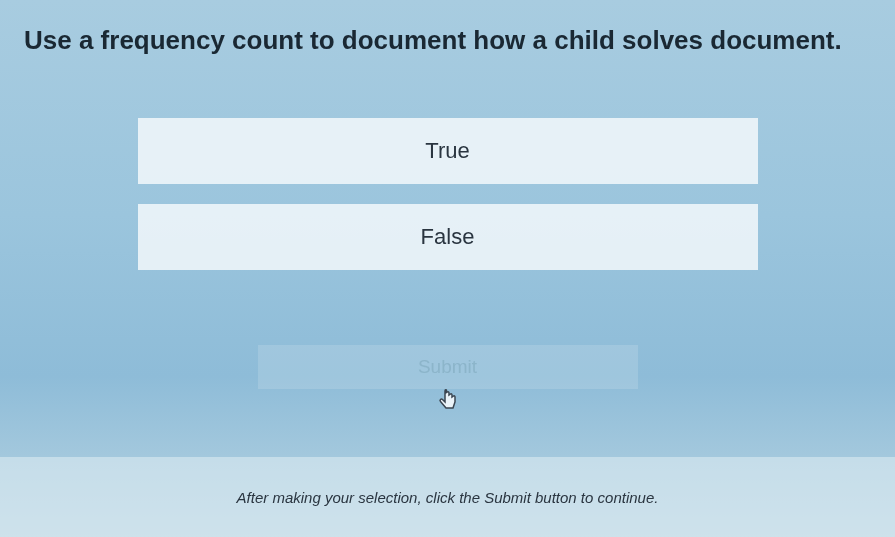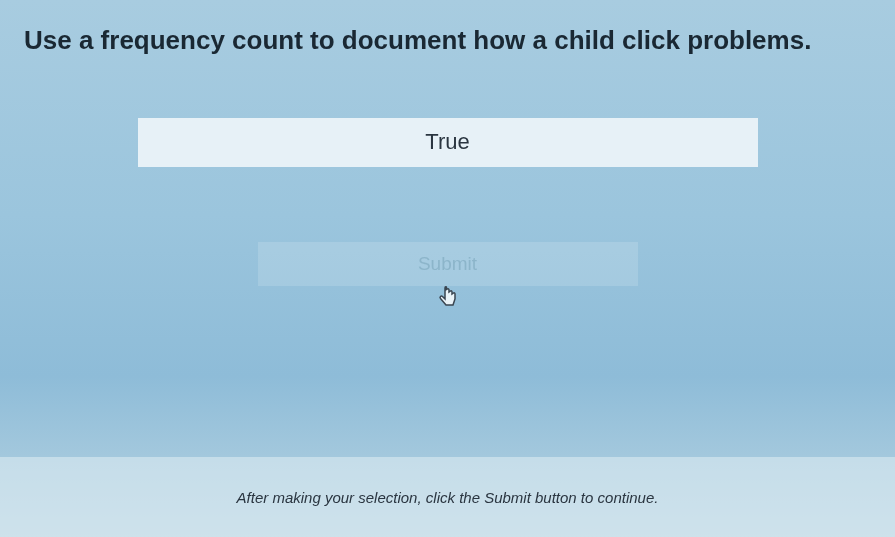--- a/index.html
+++ b/index.html
@@ -28,21 +28,21 @@
     .options-container {
       display: flex;
       flex-direction: column;
       align-items: center;
       margin-top: 60px;
       gap: 20px;
     }
     
     .option-button {
       width: 620px;
-      height: 49px;
+      height: 66px;
       background: rgba(255, 255, 255, 0.75);
       border: none;
       font-size: 22px;
       font-weight: 400;
       color: #2a3540;
       cursor: pointer;
       display: flex;
       align-items: center;
       justify-content: center;
       font-family: inherit;
@@ -96,24 +96,25 @@
     .instruction-text {
       font-size: 15px;
       font-style: italic;
       font-weight: 400;
       color: #2a3540;
     }
   </style>
 </head>
 <body>
 
-<div class="question-text">Use a frequency count to document how a child click problems.</div>
+<div class="question-text">Use a frequency count to document how a child solves document.</div>
 
 <div class="options-container">
   <button class="option-button">True</button>
+  <button class="option-button">False</button>
 </div>
 
 <div class="submit-area">
   <button class="submit-button">Submit</button>
   <span class="cursor-icon">
     <svg width="20" height="24" viewBox="0 0 20 24" fill="none" stroke="#3a4550" stroke-width="1.5">
       <path d="M7 4 L7 15 L4.5 12.5 C4 12 3 12 2.5 12.5 C2 13 2 14 2.5 14.5 L8 21 L15 21 L17 15 L17 10 C17 9 16 8.5 15.5 9 L14 10 L14 8 C14 7 13 6.5 12.5 7 L11 8 L11 6 C11 5 10 4.5 9.5 5 L8.5 5.5 L8.5 3.5 C8.5 2.5 7 2.5 7 4 Z" fill="rgba(255,255,255,0.8)"></path>
     </svg>
   </span>
 </div>

